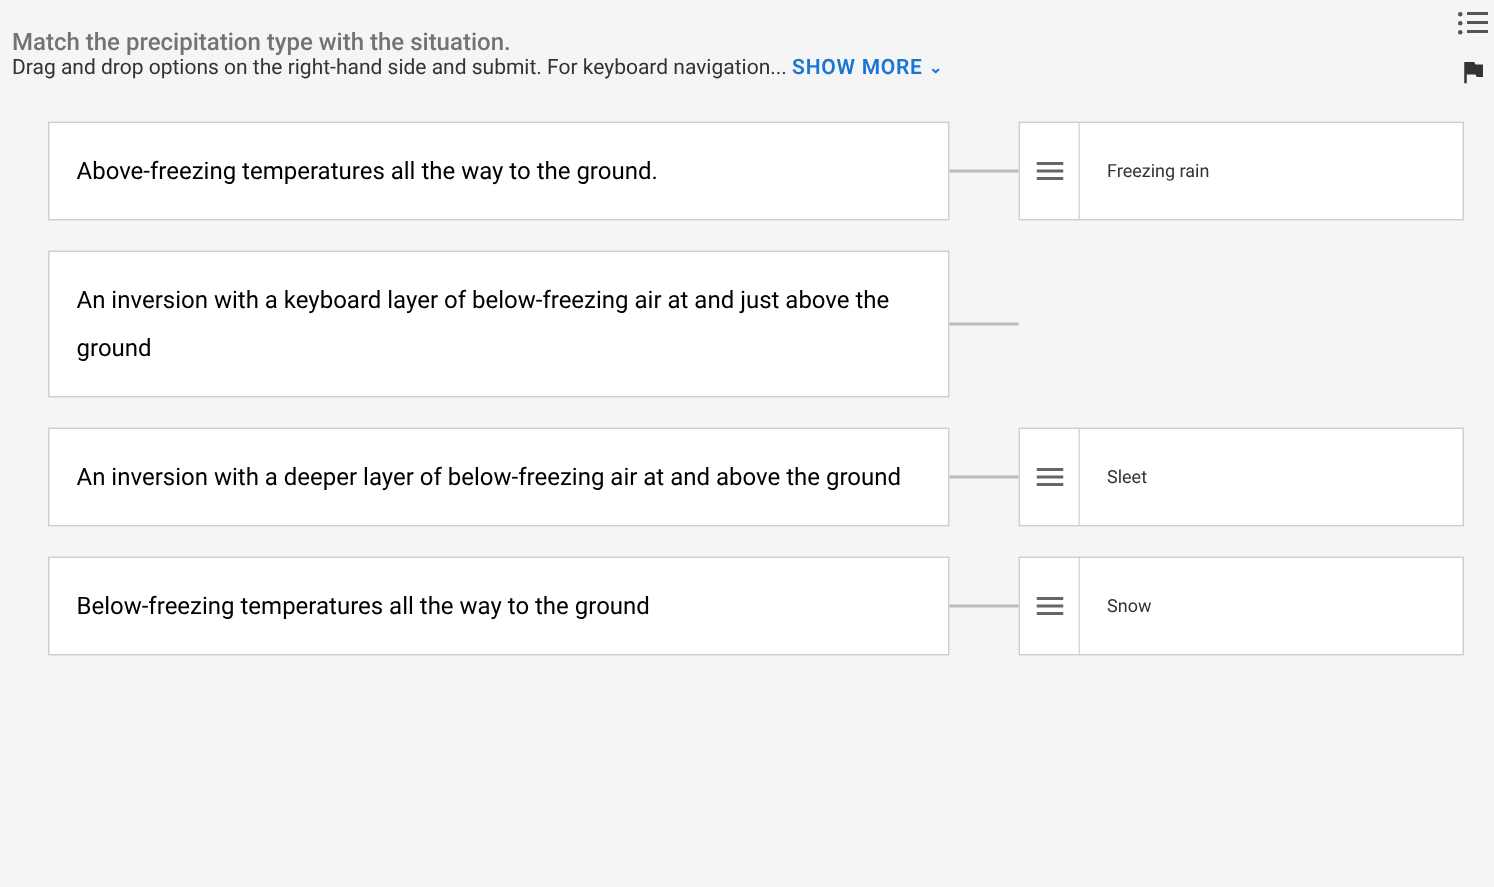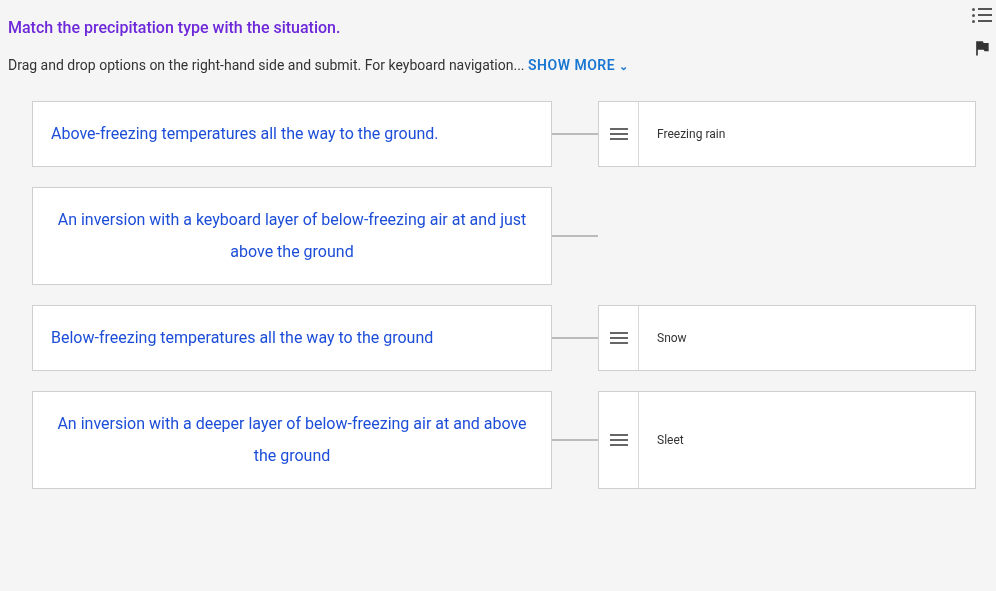--- a/index.html
+++ b/index.html
@@ -11,22 +11,21 @@
   position: relative;
   color: #333;
   overflow: hidden;
 }
 .main-content {
   padding: 18px 20px 20px 8px;
 }
 .question-title {
   font-size: 16px;
   font-weight: 500;
-  color: #6d28d9;
-  margin-bottom: 20px;
+  color: #737373;
 }
 .instructions {
   font-size: 14px;
   color: #333;
   margin-bottom: 28px;
 }
 .show-more {
   color: #1976d2;
   font-weight: 600;
   letter-spacing: 0.5px;
@@ -43,27 +42,26 @@
   margin-left: 24px;
 }
 .match-row {
   display: flex;
   align-items: stretch;
 }
 .situation-box {
   background: #fff;
   border: 1px solid #cfcfcf;
   padding: 16px 18px;
-  width: 520px;
+  width: 601px;
   font-size: 16px;
   line-height: 2.0;
-  color: #1d4ed8;
-  display: flex;
-  align-items: center;
-  text-align: center;
+  color: #000000;
+  display: flex;
+  align-items: center;
 }
 .connector {
   width: 46px;
   display: flex;
   align-items: center;
   position: relative;
 }
 .connector-line {
   width: 100%;
   height: 2px;
@@ -191,50 +189,50 @@
       <div class="situation-box">
         <span>An inversion with a keyboard layer of below-freezing air at and just above the ground</span>
       </div>
       <div class="connector">
           <div class="connector-line"></div>
         </div>
     </div>
 
     <div class="match-row">
       <div class="situation-box">
-        <span>Below-freezing temperatures all the way to the ground</span>
+        <span>An inversion with a deeper layer of below-freezing air at and above the ground</span>
       </div>
       <div class="connector">
           <div class="connector-line"></div>
         </div>
       <div class="answer-box">
         <div class="drag-handle">
           <svg viewBox="0 0 18 14">
               <line x1="0" y1="2" x2="18" y2="2"></line>
               <line x1="0" y1="7" x2="18" y2="7"></line>
               <line x1="0" y1="12" x2="18" y2="12"></line>
             </svg>
         </div>
-        <div class="answer-label">Snow</div>
-      </div>
-    </div>
-
-    <div class="match-row">
-      <div class="situation-box">
-        <span>An inversion with a deeper layer of below-freezing air at and above the ground</span>
+        <div class="answer-label">Sleet</div>
+      </div>
+    </div>
+
+    <div class="match-row">
+      <div class="situation-box">
+        <span>Below-freezing temperatures all the way to the ground</span>
       </div>
       <div class="connector">
           <div class="connector-line"></div>
         </div>
       <div class="answer-box">
         <div class="drag-handle">
           <svg viewBox="0 0 18 14">
               <line x1="0" y1="2" x2="18" y2="2"></line>
               <line x1="0" y1="7" x2="18" y2="7"></line>
               <line x1="0" y1="12" x2="18" y2="12"></line>
             </svg>
         </div>
-        <div class="answer-label">Sleet</div>
+        <div class="answer-label">Snow</div>
       </div>
     </div>
 
   </div>
 </div>
 
 </body></html>

